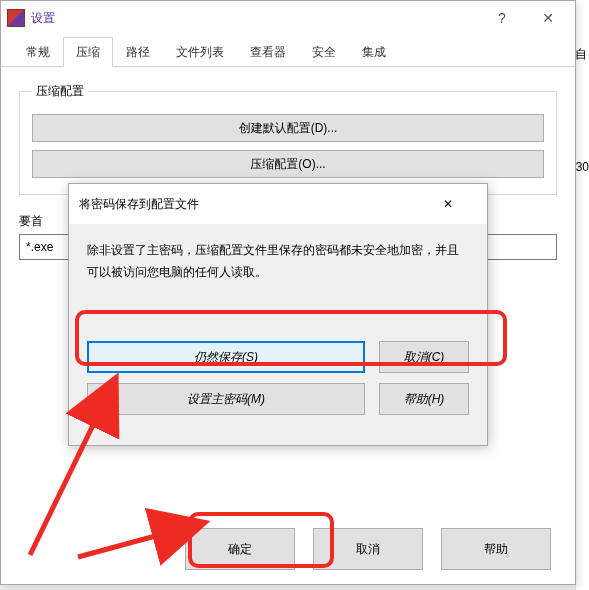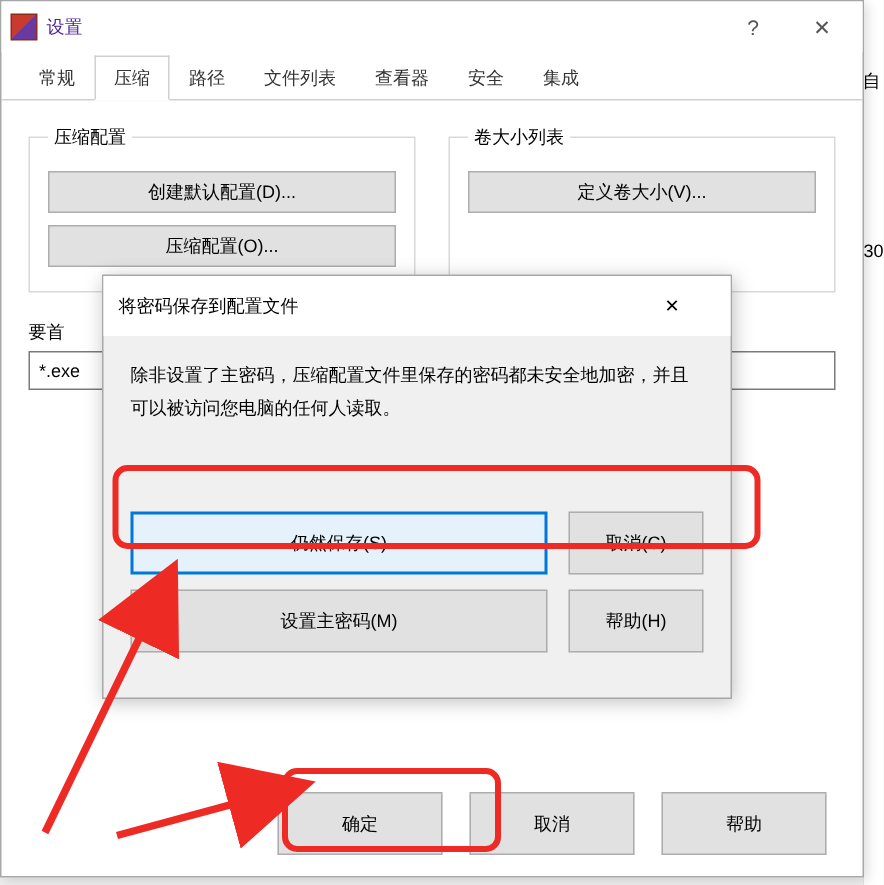--- a/index.html
+++ b/index.html
@@ -115,21 +115,21 @@
       align-items:center;
       padding: 0 4px 0 10px;
     }
     .modal .m-title span { flex:1; font-size:12px; }
     .modal .m-title .close { width: 40px; height:26px; display:flex;align-items:center;justify-content:center; font-size:14px; }
     .modal .m-body { padding: 16px 18px 20px; }
     .modal .msg { line-height: 1.8; margin-bottom: 58px; }
     .btn-row { display:flex; gap:14px; margin-bottom:10px; }
     .btn-row .grow { flex:1; }
     .btn-row .small { width: 90px; }
-    .btn-row .win-button { margin:0; height:42px; }
+    .btn-row .win-button { margin:0; height:32px;font-style:italic; }
     .win-button.focus { border: 2px solid #0078d7; background:#e5f1fb; }
     
     .hl { position:absolute; border: 4px solid #ee2a24; border-radius: 10px; pointer-events:none; }
     .hl1 { left: 75px; top: 310px; width: 432px; height: 56px; }
     .hl2 { left: 188px; top: 512px; width: 146px; height: 56px; }
     
     svg.arrow { position:absolute; pointer-events:none; }
     .right-edge { position:absolute; right:0; top:0; width:14px; height:590px; background:#fff; border-left:1px solid #e5e5e5; }
     .right-edge .txt { position:absolute; top:46px; right:2px; font-size:12px; }
     .right-edge .txt2 { position:absolute; top:160px; right:0; font-size:12px; }
@@ -161,24 +161,20 @@
     <div class="tab">安全</div>
     <div class="tab">集成</div>
   </div>
 
   <div class="content">
     <div class="row2">
       <fieldset class="group">
         <legend>压缩配置</legend>
         <button class="win-button">创建默认配置(D)...</button>
         <button class="win-button">压缩配置(O)...</button>
-      </fieldset>
-      <fieldset class="group">
-        <legend>卷大小列表</legend>
-        <button class="win-button">定义卷大小(V)...</button>
       </fieldset>
     </div>
 
     <span class="label">要首</span>
     <input class="text-input" type="text" value="*.exe" style="">
   </div>
 
   <div class="bottom-bar">
     <button class="win-button">确定</button>
     <button class="win-button">取消</button>

